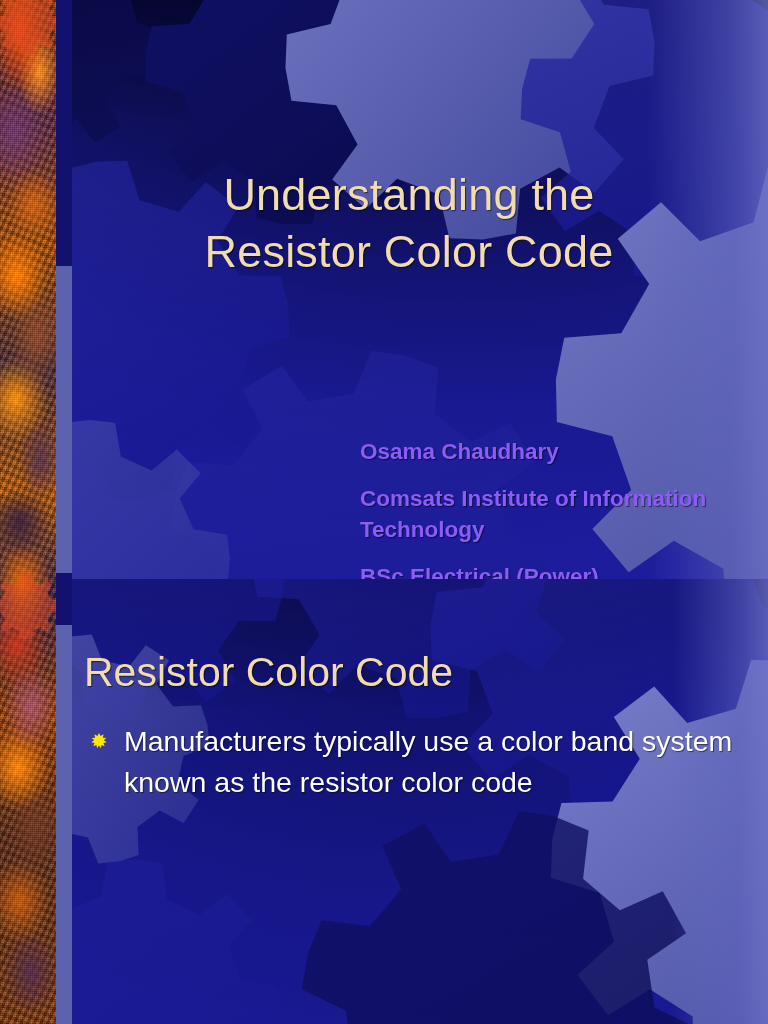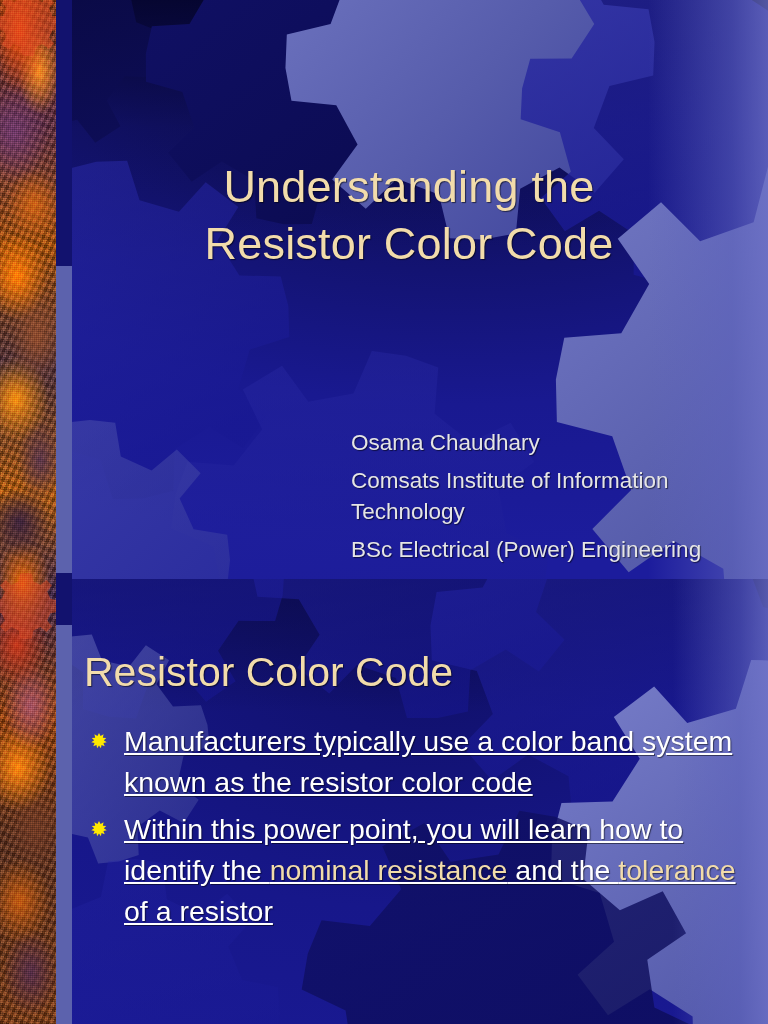--- a/index.html
+++ b/index.html
@@ -142,46 +142,47 @@
   
   .title-block {
     position: absolute;
     left: 80px;
     right: 30px;
     top: 158px;
     text-align: center;
     z-index: 8;
   }
   .main-title {
-    margin: 0;
+    margin: 8px;
     font-size: 45px;
     line-height: 57px;
     font-weight: normal;
     color: #f2dcab;
     letter-spacing: .2px;
     text-shadow: 1px 1px 1px rgba(0,0,0,.55);
   }
   .main-title .tl { display: block; }
 
   .subtitle-block {
     position: absolute;
     left: 344px;
     right: 34px;
     top: 420px;
     height: 160px;
     overflow: hidden;
     z-index: 8;
   }
   .subtitle-line {
-    margin: 7px;
+    margin: 16px;
     font-size: 22.5px;
     line-height: 31px;
-    color: #e5e5e5;
+    color: #8b5cf6;
     text-shadow: 1px 1px 1px rgba(0,0,0,.55);
     white-space: normal;
+    font-weight: bold;
   }
 
   .body-title {
     position: absolute;
     left: 84px;
     top: 68px;
     margin: 0;
     font-size: 41px;
     line-height: 50px;
     font-weight: normal;
@@ -201,21 +202,20 @@
     z-index: 8;
   }
   .bullet {
     position: relative;
     padding-left: 36px;
     margin-bottom: 6px;
     font-size: 28.5px;
     line-height: 41px;
     color: #ffffff;
     text-shadow: 1px 1px 1px rgba(0,0,0,.5);
-    text-decoration: underline;
   }
   .bullet .marker {
     position: absolute;
     left: 2px;
     top: 12px;
     width: 18px;
     height: 18px;
     line-height: 0;
   }
   .hl { color: #f2dcab; }
@@ -378,30 +378,20 @@
         <span class="marker">
           <svg width="18" height="18" viewBox="0 0 24 24" aria-hidden="true">
             <path fill="#ffe800" d="M12 0 l2.1 4.0 4.0-2.2 -1.0 4.5 4.6 0.3 -3.3 3.2 3.9 2.4 -4.4 1.2
                                      1.7 4.3 -4.2-1.8 -0.9 4.5 -2.5-3.8 -2.5 3.8 -0.9-4.5 -4.2 1.8
                                      1.7-4.3 -4.4-1.2 3.9-2.4 -3.3-3.2 4.6-0.3 -1.0-4.5 4.0 2.2 Z"></path>
           </svg>
         </span>
         <span><span>Manufacturers typically use a color band system known as the resistor color code</span></span>
       </li>
 
-      <li class="bullet">
-        <span class="marker">
-          <svg width="18" height="18" viewBox="0 0 24 24" aria-hidden="true">
-            <path fill="#ffe800" d="M12 0 l2.1 4.0 4.0-2.2 -1.0 4.5 4.6 0.3 -3.3 3.2 3.9 2.4 -4.4 1.2
-                                     1.7 4.3 -4.2-1.8 -0.9 4.5 -2.5-3.8 -2.5 3.8 -0.9-4.5 -4.2 1.8
-                                     1.7-4.3 -4.4-1.2 3.9-2.4 -3.3-3.2 4.6-0.3 -1.0-4.5 4.0 2.2 Z"></path>
-          </svg>
-        </span>
-        <span><span>Within this power point, you will learn how to identify the </span><span class="hl">nominal resistance</span><span> and the </span><span class="hl">tolerance</span><span> of a resistor</span></span>
-      </li>
 
     </ul>
   </section>
 
   <div class="sidestrip">
     <div class="sidestrip-img"></div>
 
     <svg class="strip-gear" style="top:-12px" width="56" height="90" viewBox="0 0 56 90">
       <g transform="translate(28,35) scale(0.33)">
         <path fill="#e1532a" d="M 0,-100 L 18,-98 L 22,-74 L 44,-64 L 62,-79 L 79,-62 L 64,-44 L 74,-22 L 98,-18

